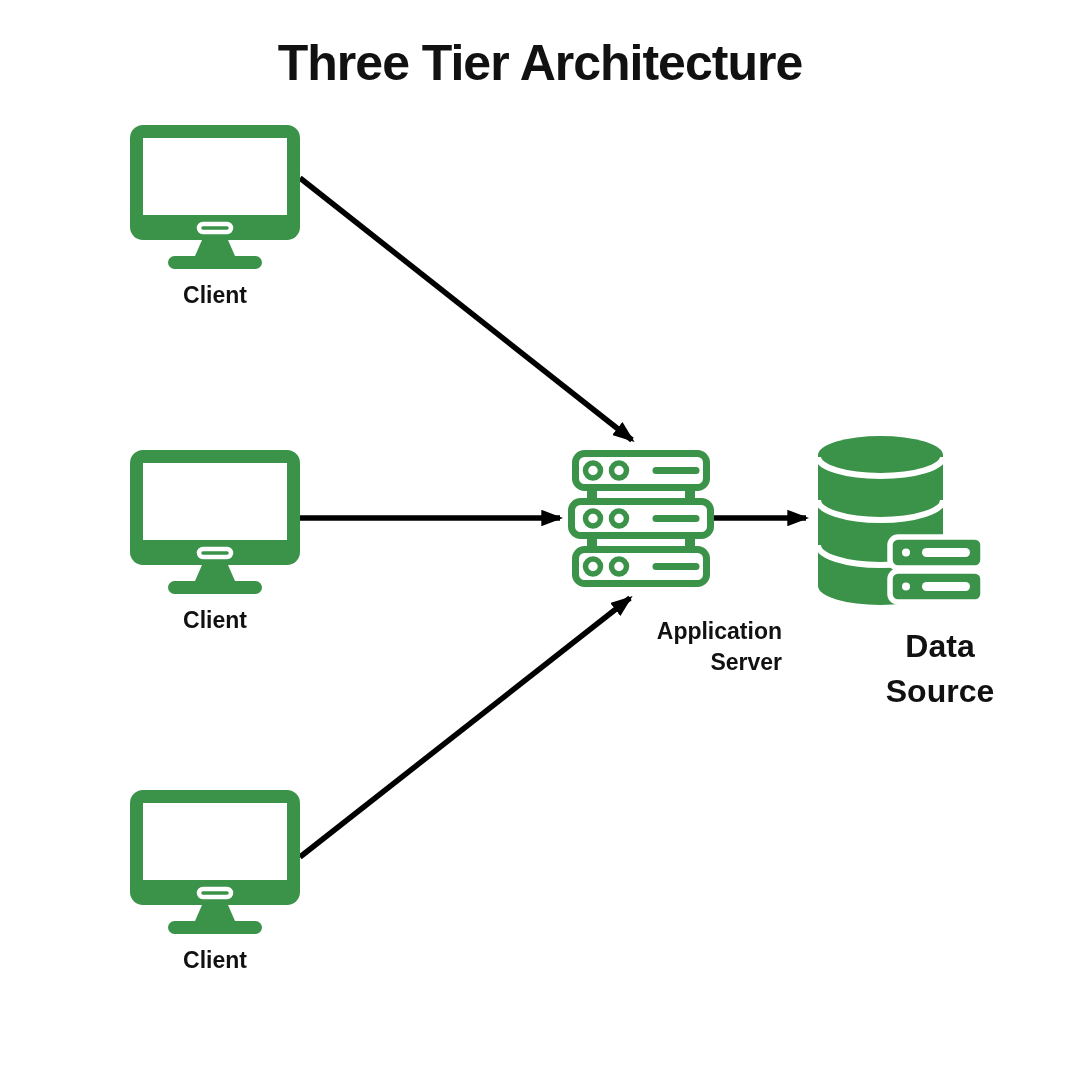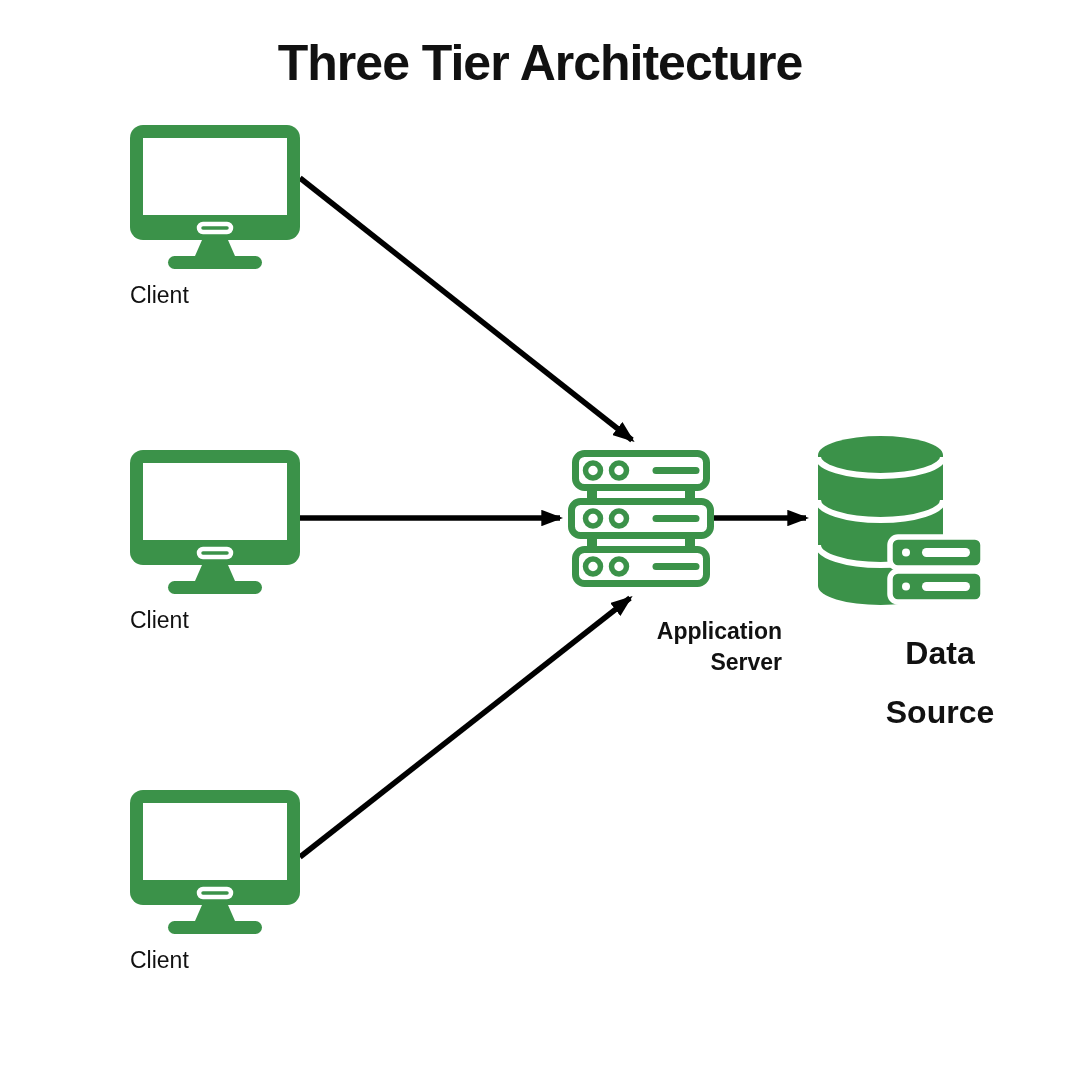--- a/index.html
+++ b/index.html
@@ -23,22 +23,22 @@
     text-align:center;
     font-size:50px;
     font-weight:bold;
     letter-spacing:-1px;
     color:var(--ink);
   }
   .node{position:absolute;}
   .icon{display:block;color:var(--accent);}
   .node-label{
     position:absolute;
-    text-align:left;
-    font-weight:normal;
+    text-align:center;
+    font-weight:bold;
     color:var(--ink);
   }
   .client-label{
     left:0;top:157px;width:170px;
     font-size:23px;line-height:26px;
   }
   .client-1{left:130px;top:125px;width:170px;height:190px;}
   .client-2{left:130px;top:450px;width:170px;height:190px;}
   .client-3{left:130px;top:790px;width:170px;height:190px;}
   .server-node{left:568px;top:450px;width:146px;height:137px;}
@@ -49,21 +49,21 @@
     font-weight:bold;
     font-size:23px;line-height:31px;
     color:var(--ink);
   }
   .db-node{left:818px;top:436px;width:166px;height:172px;}
   .db-label{
     position:absolute;
     left:850px;top:624px;width:180px;
     text-align:center;
     font-weight:bold;
-    font-size:32px;line-height:59px;
+    font-size:32px;line-height:45px;
     color:var(--ink);
   }
   .edges{
     position:absolute;left:0;top:0;width:1080px;height:1080px;
     pointer-events:none;
   }
 </style>
 </head>
 <body>
 

